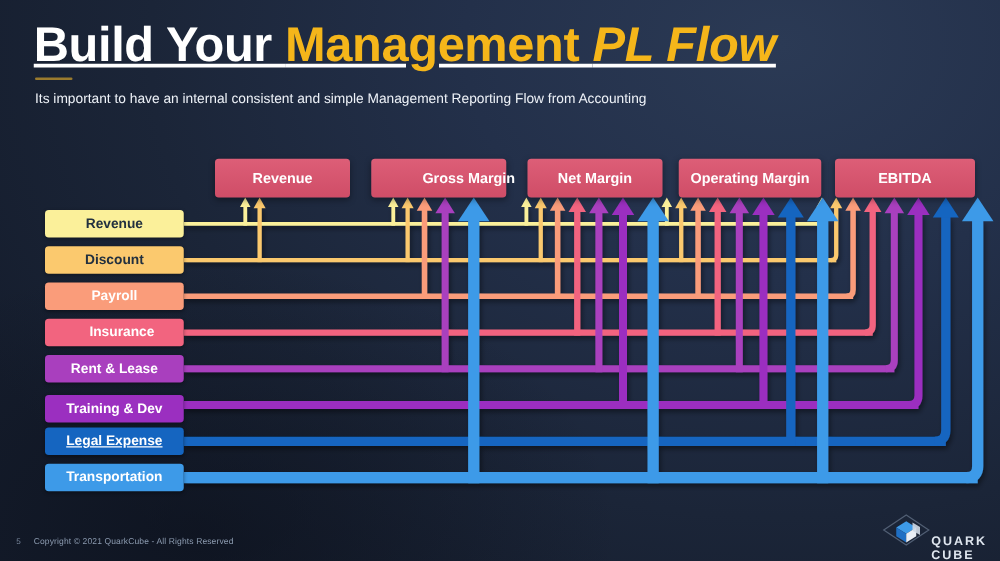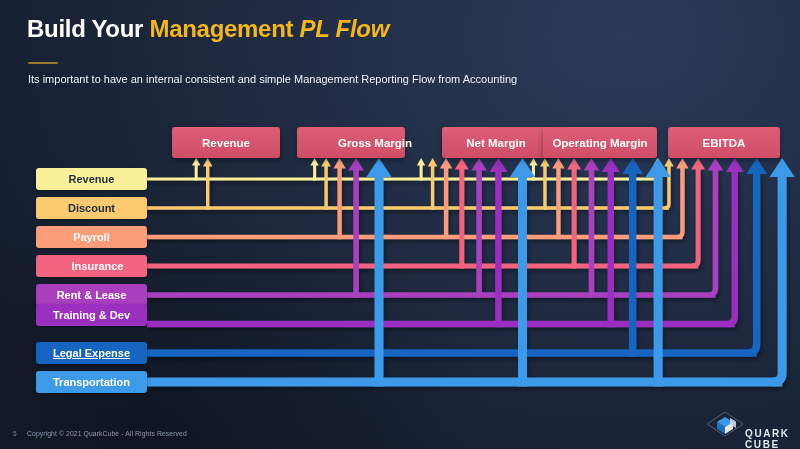--- a/index.html
+++ b/index.html
@@ -18,22 +18,22 @@
   }
   #slide:before{
     content:""; position:absolute; inset:0;
     background:radial-gradient(ellipse 60% 70% at 20% 95%, rgba(10,14,24,.55), rgba(0,0,0,0) 70%);
     pointer-events:none;
   }
 
   
   .title {
     position:absolute; left:27px; top:16px;
-    font-size:24px; font-weight:700; color:#ffffff;
-    letter-spacing:-.3px; white-space:nowrap; line-height:1.1;
+    font-size:39px; font-weight:700; color:#ffffff;
+    letter-spacing:-.3px; white-space:nowrap; line-height:1.1;text-decoration:underline;
   }
   .title .accent { color:#f5b61a; }
   .title .accent-i { color:#f5b61a; font-style:italic; }
   .title-rule {
     position:absolute; left:28px; top:62px;
     width:30px; height:2px; background:#9a7b2e; border-radius:1px;
   }
   .subtitle {
     position:absolute; left:28px; top:73px;
     font-size:11px; color:#eef2f8; font-weight:400; white-space:nowrap;
@@ -172,21 +172,21 @@
       </g>
   </svg>
 
   <div id="results-layer">
       <div class="topbox" style="left: 172px; top: 127px; width: 108px;">
         <span>Revenue</span>
       </div>
       <div class="topbox" style="left: 297px; top: 127px; width: 108px; padding-left: 48px;">
         <span>Gross Margin</span>
       </div>
-      <div class="topbox" style="left: 442px; top: 127px; width: 108px;">
+      <div class="topbox" style="left: 422px; top: 127px; width: 108px;">
         <span>Net Margin</span>
       </div>
       <div class="topbox" style="left: 543px; top: 127px; width: 114px;">
         <span>Operating Margin</span>
       </div>
       <div class="topbox" style="left: 668px; top: 127px; width: 112px;">
         <span>EBITDA</span>
       </div>
     </div>
 
@@ -199,21 +199,21 @@
       </div>
       <div class="srcbox" style="top: 226px; background: rgb(250, 156, 122); color: rgb(255, 255, 255);">
         <span>Payroll</span>
       </div>
       <div class="srcbox" style="top: 255px; background: rgb(242, 100, 127); color: rgb(255, 255, 255); padding-left: 12px;">
         <span>Insurance</span>
       </div>
       <div class="srcbox" style="top: 284px; background: rgb(169, 63, 190); color: rgb(255, 255, 255);">
         <span>Rent &amp; Lease</span>
       </div>
-      <div class="srcbox" style="top: 304px; background: rgb(155, 47, 192); color: rgb(255, 255, 255);">
+      <div class="srcbox" style="top: 316px; background: rgb(155, 47, 192); color: rgb(255, 255, 255);">
         <span>Training &amp; Dev</span>
       </div>
       <div class="srcbox" style="top: 342px; background: rgb(21, 101, 192); color: rgb(255, 255, 255); text-decoration: underline;">
         <span>Legal Expense</span>
       </div>
       <div class="srcbox" style="top: 371px; background: rgb(61, 154, 232); color: rgb(255, 255, 255);">
         <span>Transportation</span>
       </div>
     </div>
 

